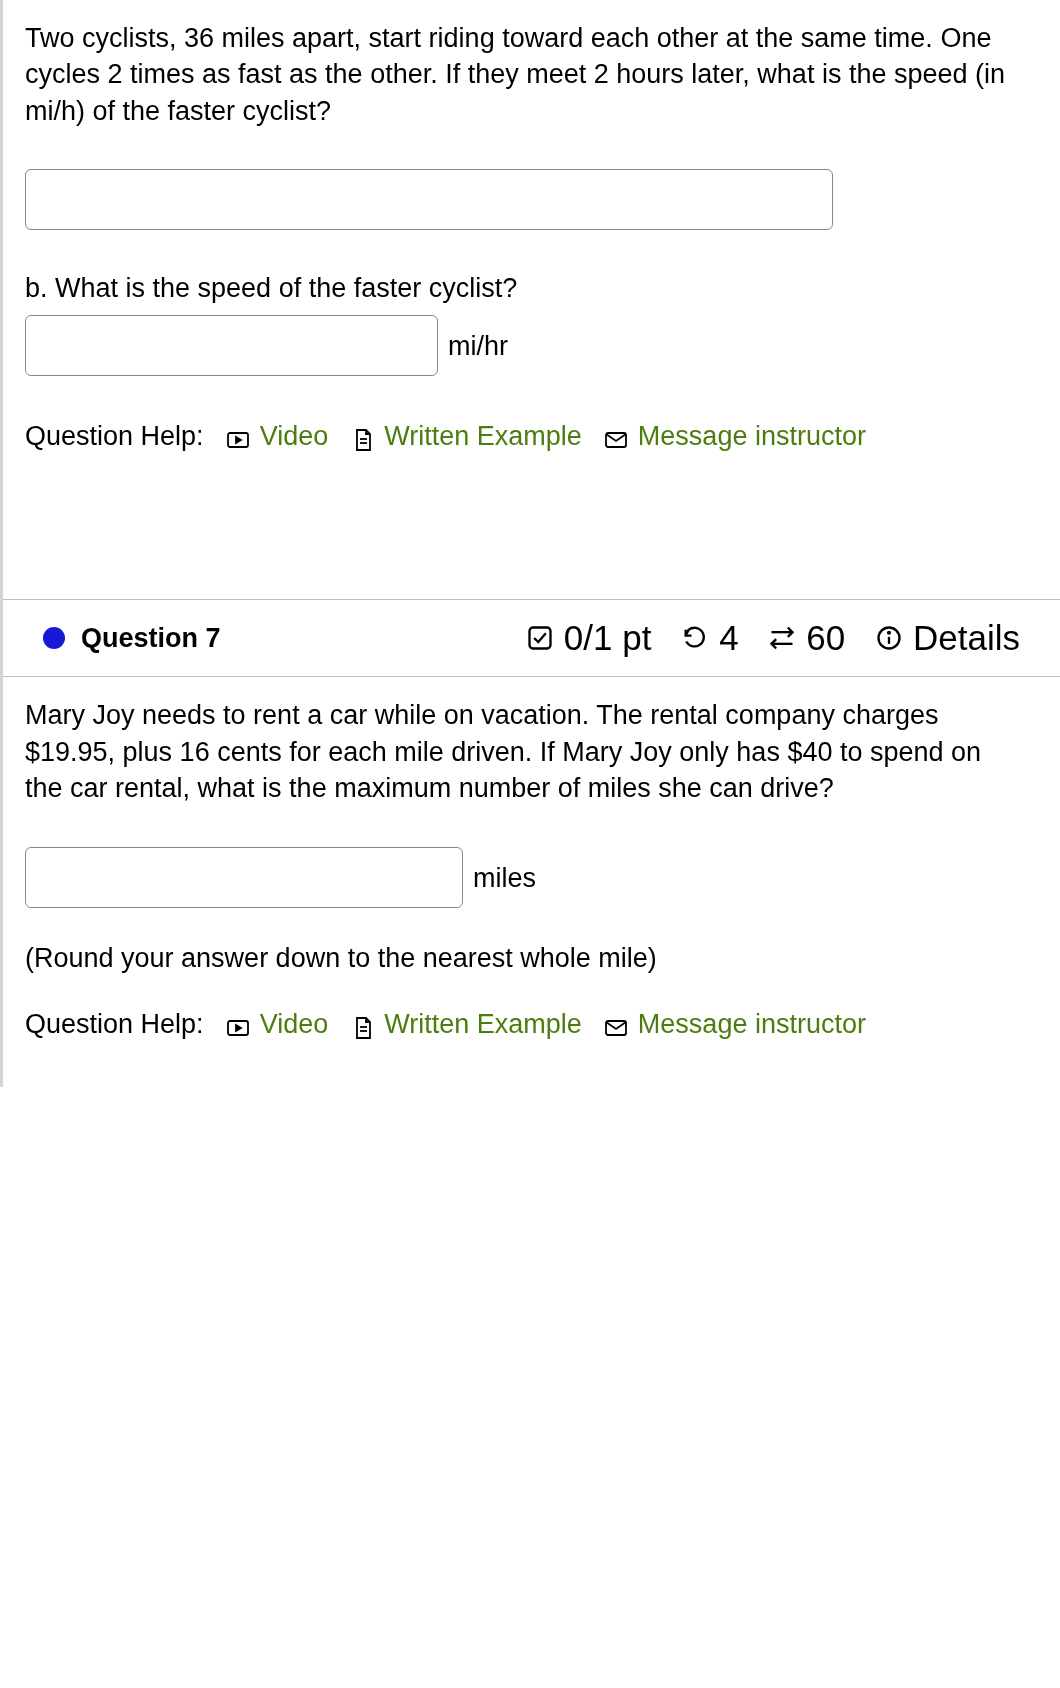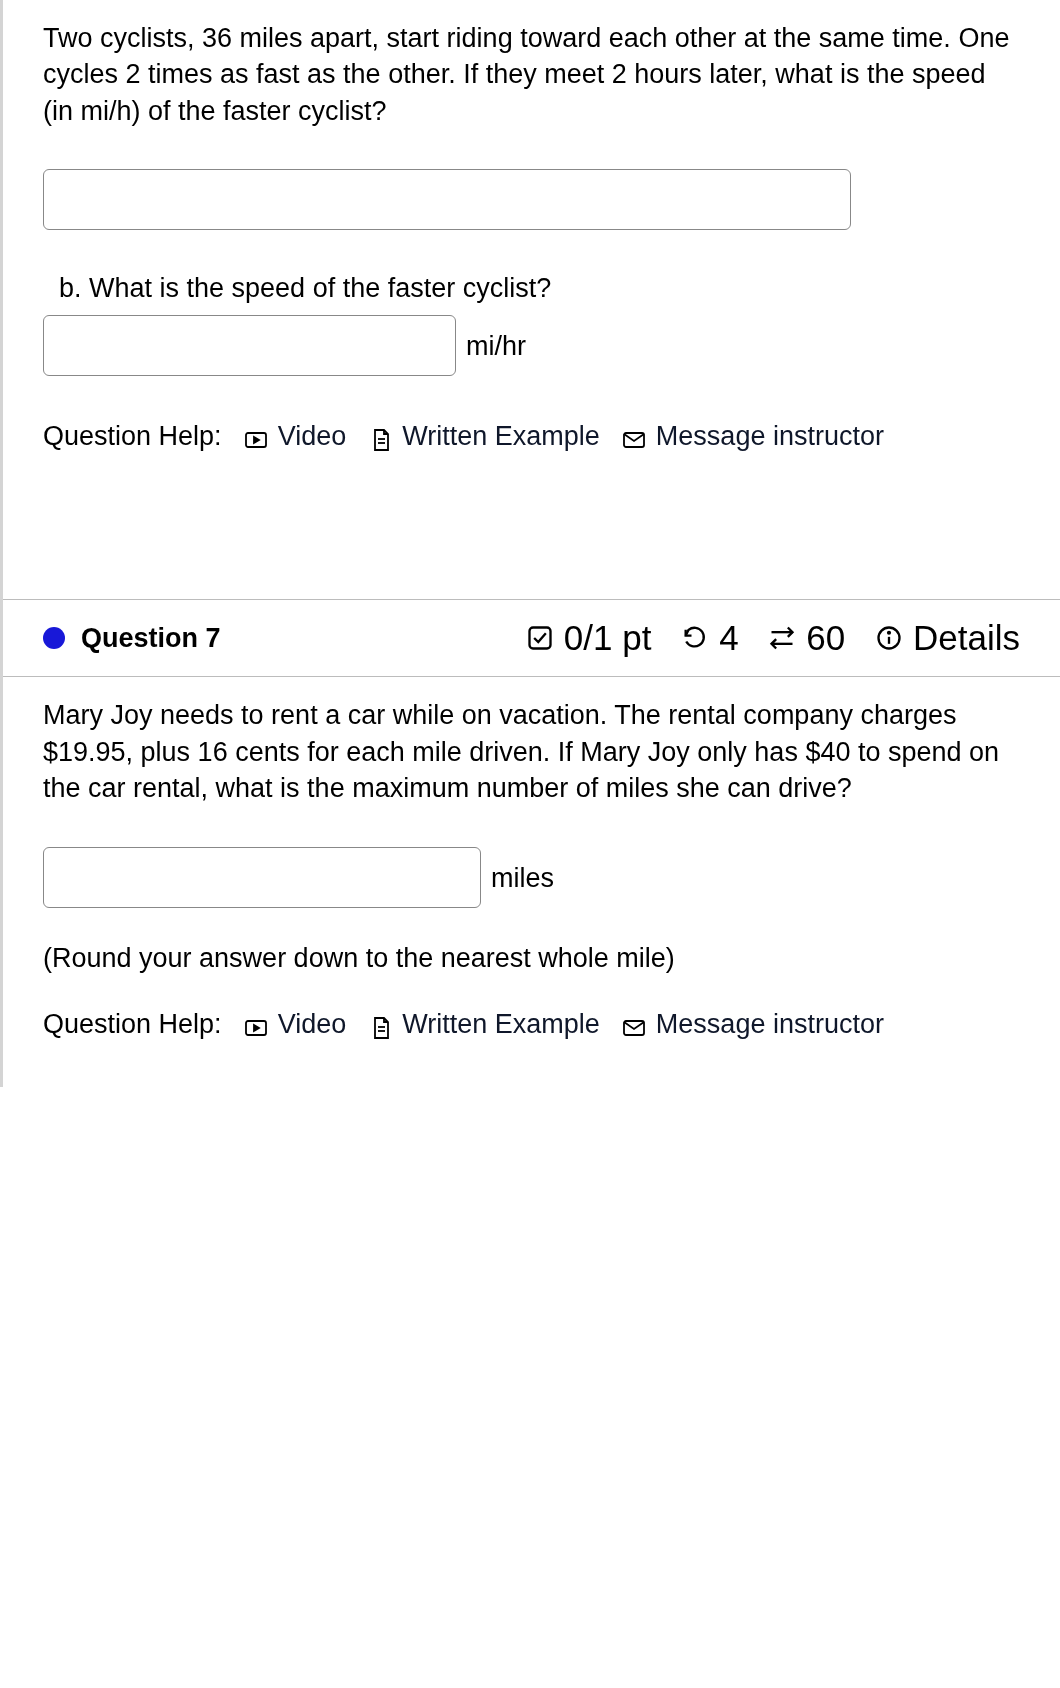--- a/index.html
+++ b/index.html
@@ -9,21 +9,21 @@
     font-size: 27px;
     color: #000;
     background: #fff;
     width: 1060px;
   }
   .container {
     border-left: 3px solid #d4d4d4;
     padding: 0;
   }
   .qbody {
-    padding: 20px 40px 40px 40px;
+    padding: 20px 40px 40px 22px;
   }
   .prompt {
     margin-bottom: 40px;
     line-height: 1.35;
   }
   .part {
     margin-bottom: 40px;
     line-height: 1.35;
   }
   input.wide {
@@ -55,21 +55,21 @@
   }
   .unit {
     margin-left: 10px;
     vertical-align: middle;
     text-align: right;
   }
   .help-row {
     line-height: 1.5;
   }
   .link {
-    color: #0f172a;
+    color: #4d7c0f;
     cursor: pointer;
   }
   .iconbox {
     display: inline-block;
     vertical-align: -3px;
     margin-right: 2px;
   }
   .header-row {
     display: flex;
     align-items: center;
@@ -123,21 +123,21 @@
 <div class="container">
 
   <div class="qbody">
     <div class="prompt">Two cyclists, 36 miles apart, start riding toward each other at the same time. One cycles 2 times as fast as the other. If they meet 2 hours later, what is the speed (in mi/h) of the faster cyclist?</div>
 
     <div class="part">
       <input class="wide" type="text" style="">
     </div>
 
     <div class="part">
-      <div style="margin-bottom:8px;margin-left:16px;">b. What is the speed of the faster cyclist?</div>
+      <div style="margin-bottom:8px;">b. What is the speed of the faster cyclist?</div>
       <input class="small" type="text" style=""><span class="unit">mi/hr</span>
     </div>
 
     <div class="help-row">
       <span>Question Help:</span>&nbsp;&nbsp;
       <span class="iconbox">
         <svg class="svgicon2" viewBox="0 0 24 24" fill="none" stroke="#000" stroke-width="1.8">
             <rect x="2" y="5" width="20" height="14" rx="2"></rect>
             <polygon points="10,9 15,12 10,15" fill="#000"></polygon>
           </svg>

